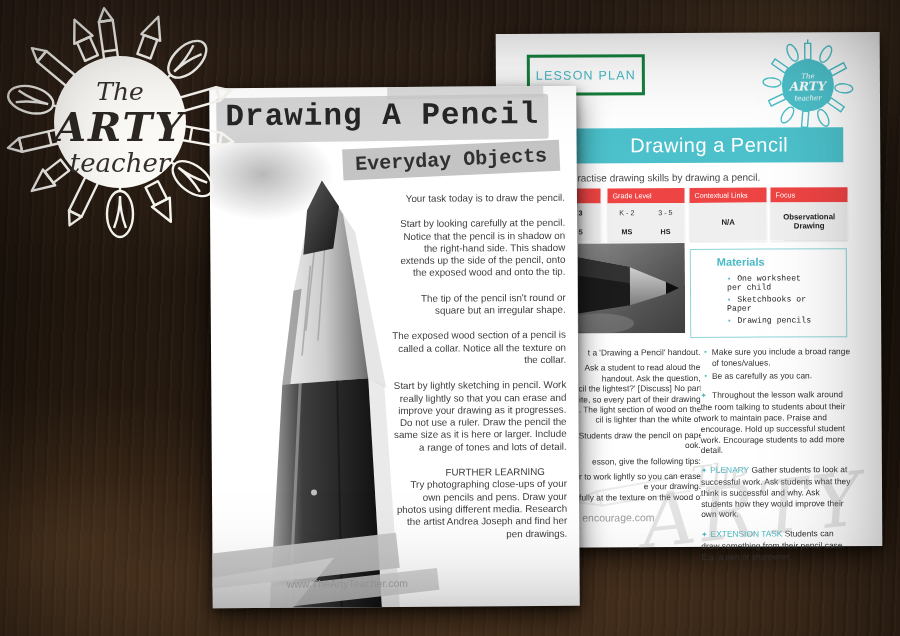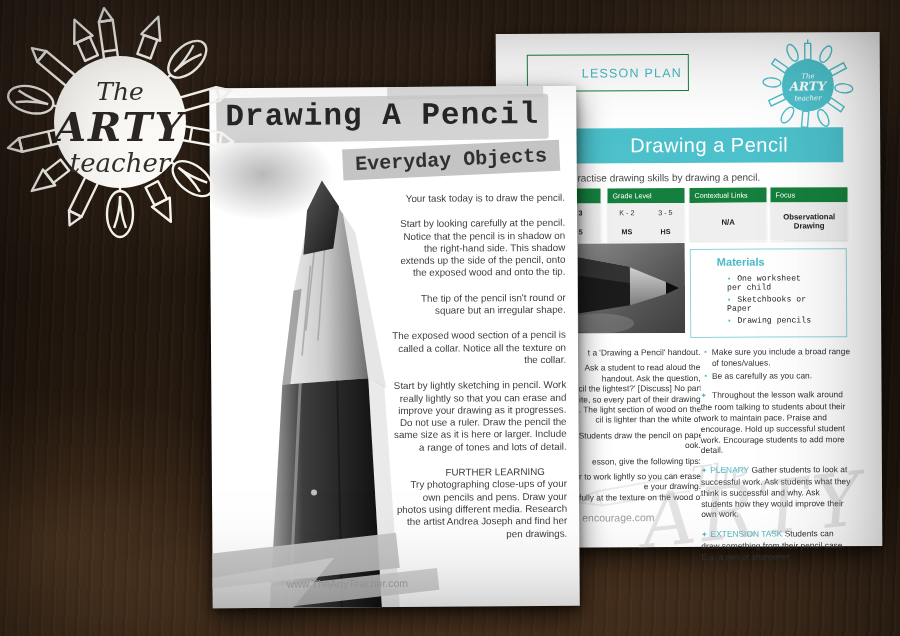--- a/index.html
+++ b/index.html
@@ -17,29 +17,29 @@
     box-shadow:inset 0 0 120px rgba(0,0,0,.55);}
   .page{position:absolute;background:#fff;}
   .back-page{left:497px;top:33px;width:384px;height:514px;transform:rotate(-.3deg);
     box-shadow:0 10px 26px rgba(0,0,0,.55),0 3px 8px rgba(0,0,0,.4);}
   .front-page{left:211px;top:87px;width:367px;height:520px;transform:rotate(-.4deg);
     box-shadow:0 12px 30px rgba(0,0,0,.6),0 4px 10px rgba(0,0,0,.45);overflow:hidden;}
   
   .logo-badge{position:absolute;left:2px;top:4px;width:238px;height:238px;}
   
   .lp-badge{position:absolute;left:31px;top:21px;width:112px;height:35px;
-    border:1px solid #15803d;display:flex;align-items:center;justify-content:center;
-    color:#47bac6;font-size:12.5px;letter-spacing:1.2px;padding-left:48px;}
+    border:3px solid #15803d;display:flex;align-items:center;justify-content:center;
+    color:#47bac6;font-size:12.5px;letter-spacing:1.2px;}
   .lp-logo{position:absolute;left:264px;top:5px;width:96px;height:96px;}
   .lp-header{position:absolute;left:79px;top:95px;width:268px;height:35px;background:#4cc1cb;
     color:#fff;font-size:20px;letter-spacing:.5px;display:flex;align-items:center;justify-content:center;}
   .lp-objective{position:absolute;left:81px;top:139px;font-size:10px;color:#4b4b4b;white-space:nowrap;}
   .lp-table{position:absolute;left:79px;top:155px;width:272px;height:54px;font-size:7.2px;color:#333;}
   .lp-col{position:absolute;top:0;box-shadow:0 1px 2px rgba(0,0,0,.12);}
-  .lp-col-h{background:#15803d;color:#fff;height:15px;line-height:15px;padding-left:5px;
+  .lp-col-h{background:#ef4444;color:#fff;height:15px;line-height:15px;padding-left:5px;
     font-size:7.2px;white-space:nowrap;overflow:hidden;}
   .lp-col-b{background:#efefef;height:38px;}
   .col-ks{left:0;width:25px;}
   .col-grade{left:32px;width:77px;}
   .col-ctx{left:114px;width:77px;}
   .col-focus{left:195px;width:77px;}
   .grade-grid{display:grid;grid-template-columns:1fr 1fr;grid-template-rows:1fr 1fr;
     align-items:center;justify-items:center;height:38px;}
   .ks-grid{display:grid;grid-template-rows:1fr 1fr;align-items:center;padding-left:3px;height:38px;}
   .cell-bold{font-weight:bold;color:#1d1d1d;}

